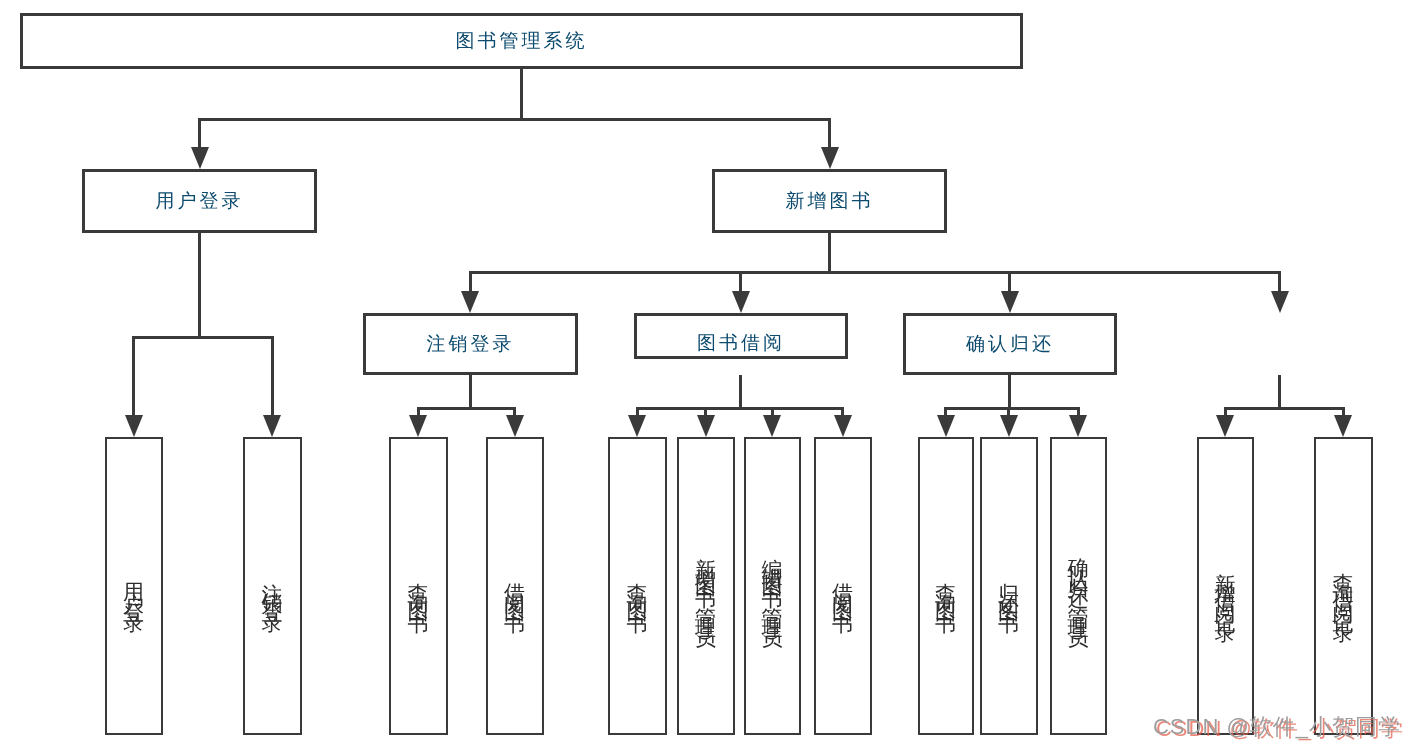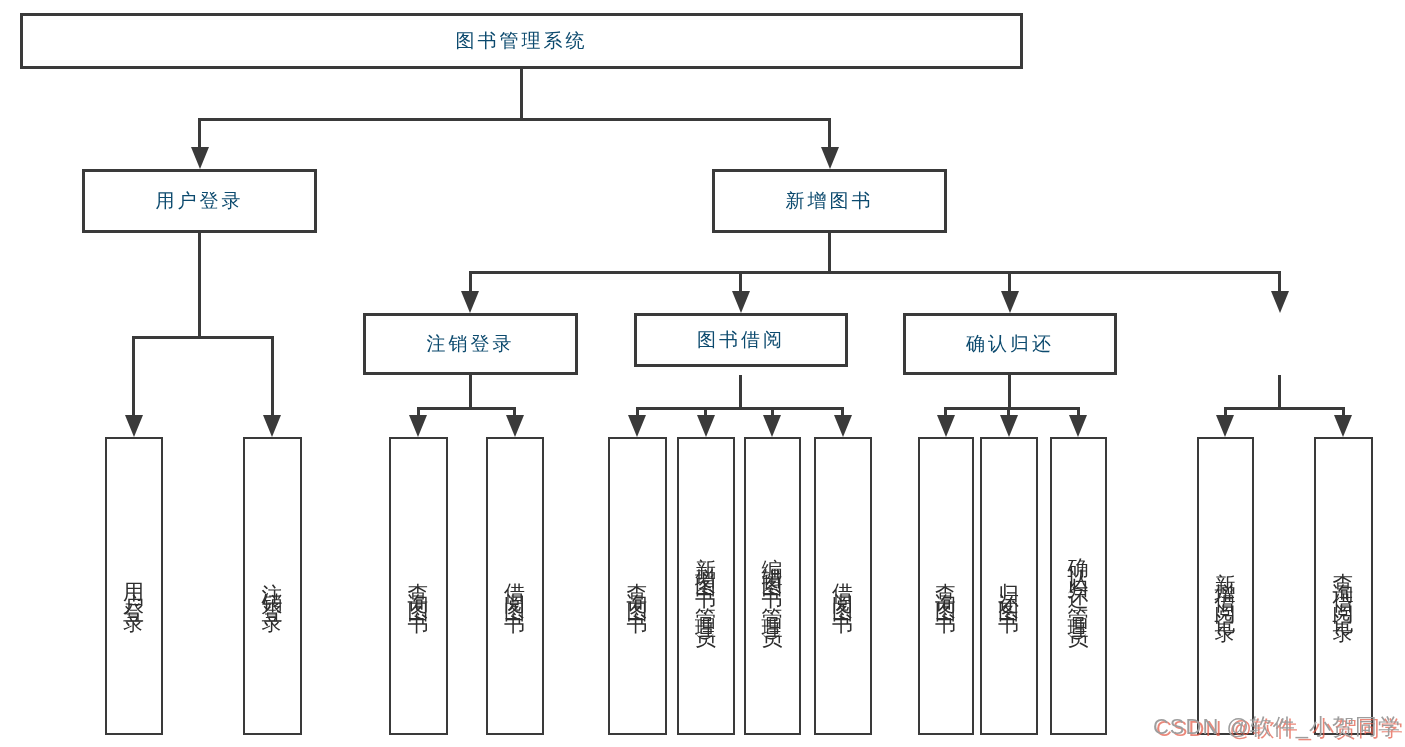--- a/index.html
+++ b/index.html
@@ -69,21 +69,21 @@
   <div class="node" style="left:82px; top:169px; width:235px; height:64px;">
     <span class="hlabel">用户登录</span>
   </div>
   <div class="node" style="left:712px; top:169px; width:235px; height:64px;">
     <span class="hlabel">新增图书</span>
   </div>
 
   <div class="node" style="left:363px; top:313px; width:215px; height:62px;">
     <span class="hlabel">注销登录</span>
   </div>
-  <div class="node" style="left:634px; top:313px; width:214px; height:54px;">
+  <div class="node" style="left:634px; top:313px; width:214px; height:46px;align-items:flex-end;">
     <span class="hlabel">图书借阅</span>
   </div>
   <div class="node" style="left:903px; top:313px; width:214px; height:62px;">
     <span class="hlabel">确认归还</span>
   </div>
 
   <div class="node leaf" style="left:105px; top:437px; width:58px; height:298px;">
     <span class="vlabel">用户登录</span>
   </div>
   <div class="node leaf" style="left:243px; top:437px; width:59px; height:298px;">

